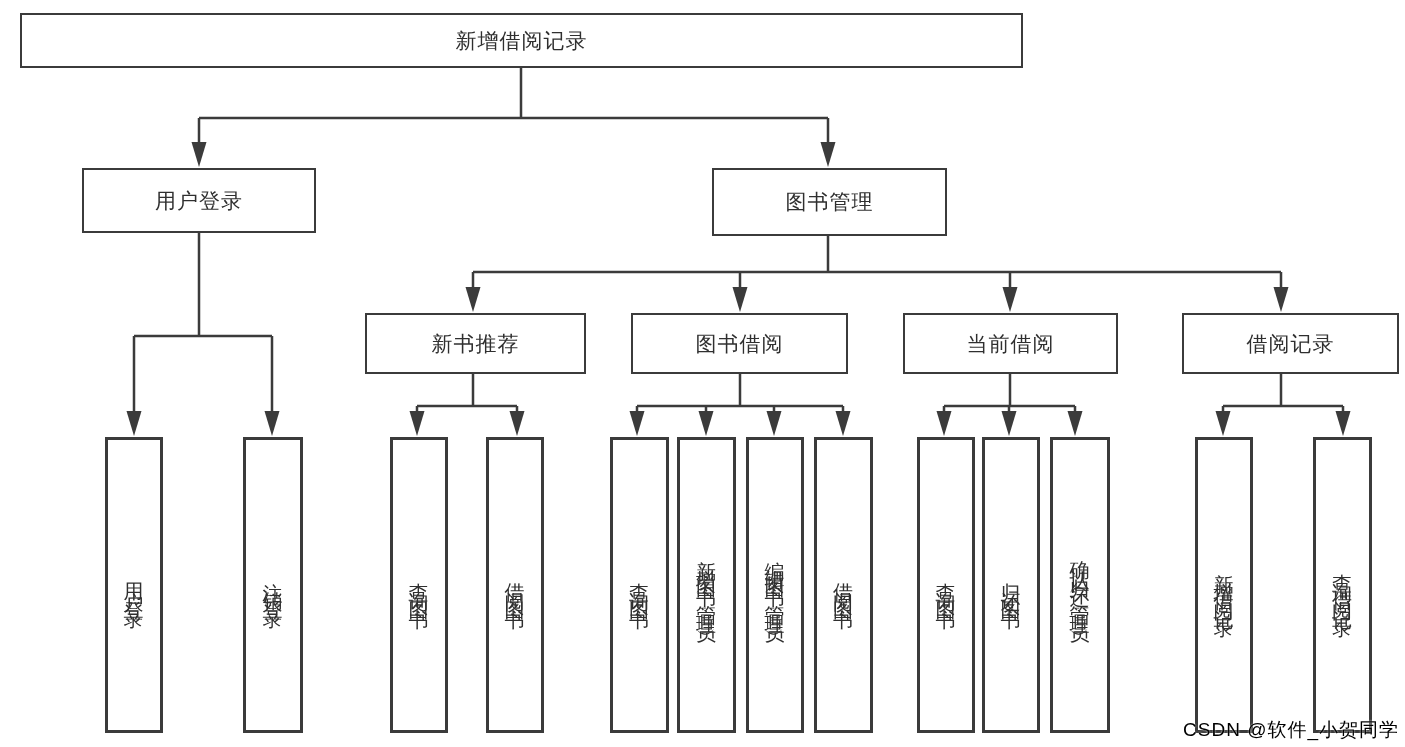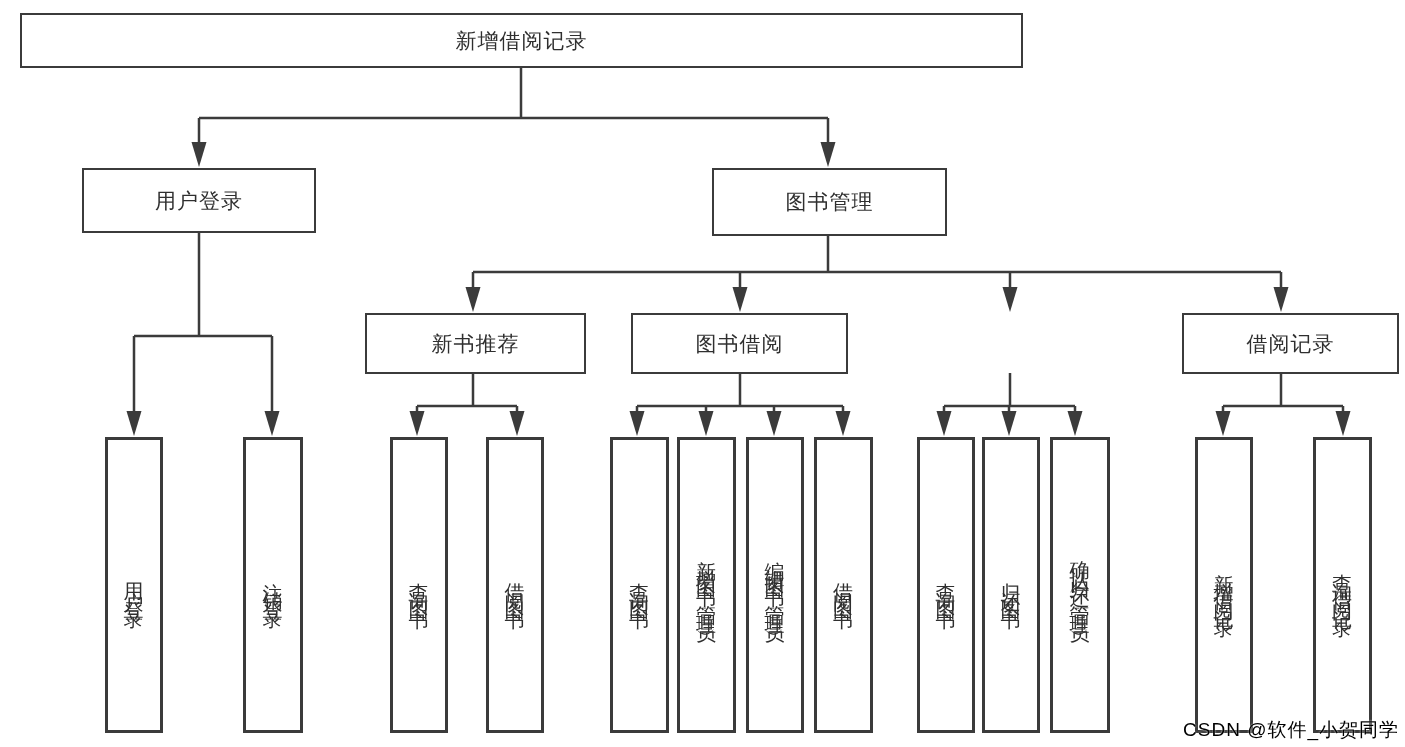--- a/index.html
+++ b/index.html
@@ -96,20 +96,21 @@
     </g>
   </svg>
 
   <div class="box h" style="left:20px; top:13px; width:1003px; height:55px;">新增借阅记录</div>
 
   <div class="box h" style="left:82px; top:168px; width:234px; height:65px;">用户登录</div>
   <div class="box h" style="left:712px; top:168px; width:235px; height:68px;">图书管理</div>
 
   <div class="box h" style="left:365px; top:313px; width:221px; height:61px;text-align:center;">新书推荐</div>
   <div class="box h" style="left:631px; top:313px; width:217px; height:61px;">图书借阅</div>
+  <div class="box h" style="left:903px; top:313px; width:215px; height:61px;">当前借阅</div>
   <div class="box h" style="left:1173px; top:313px; width:217px; height:61px;margin-left:9px;">借阅记录</div>
 
   <div class="box v" style="left:105px; top:437px; width:58px; height:296px;">用户登录</div>
   <div class="box v" style="left:243px; top:437px; width:60px; height:296px;">注销登录</div>
 
   <div class="box v" style="left:390px; top:437px; width:58px; height:296px;">查询图书</div>
   <div class="box v" style="left:486px; top:437px; width:58px; height:296px;">借阅图书</div>
 
   <div class="box v" style="left:610px; top:437px; width:59px; height:296px;">查询图书</div>
   <div class="box v" style="left:677px; top:437px; width:59px; height:296px;">新增图书（管理员）</div>

